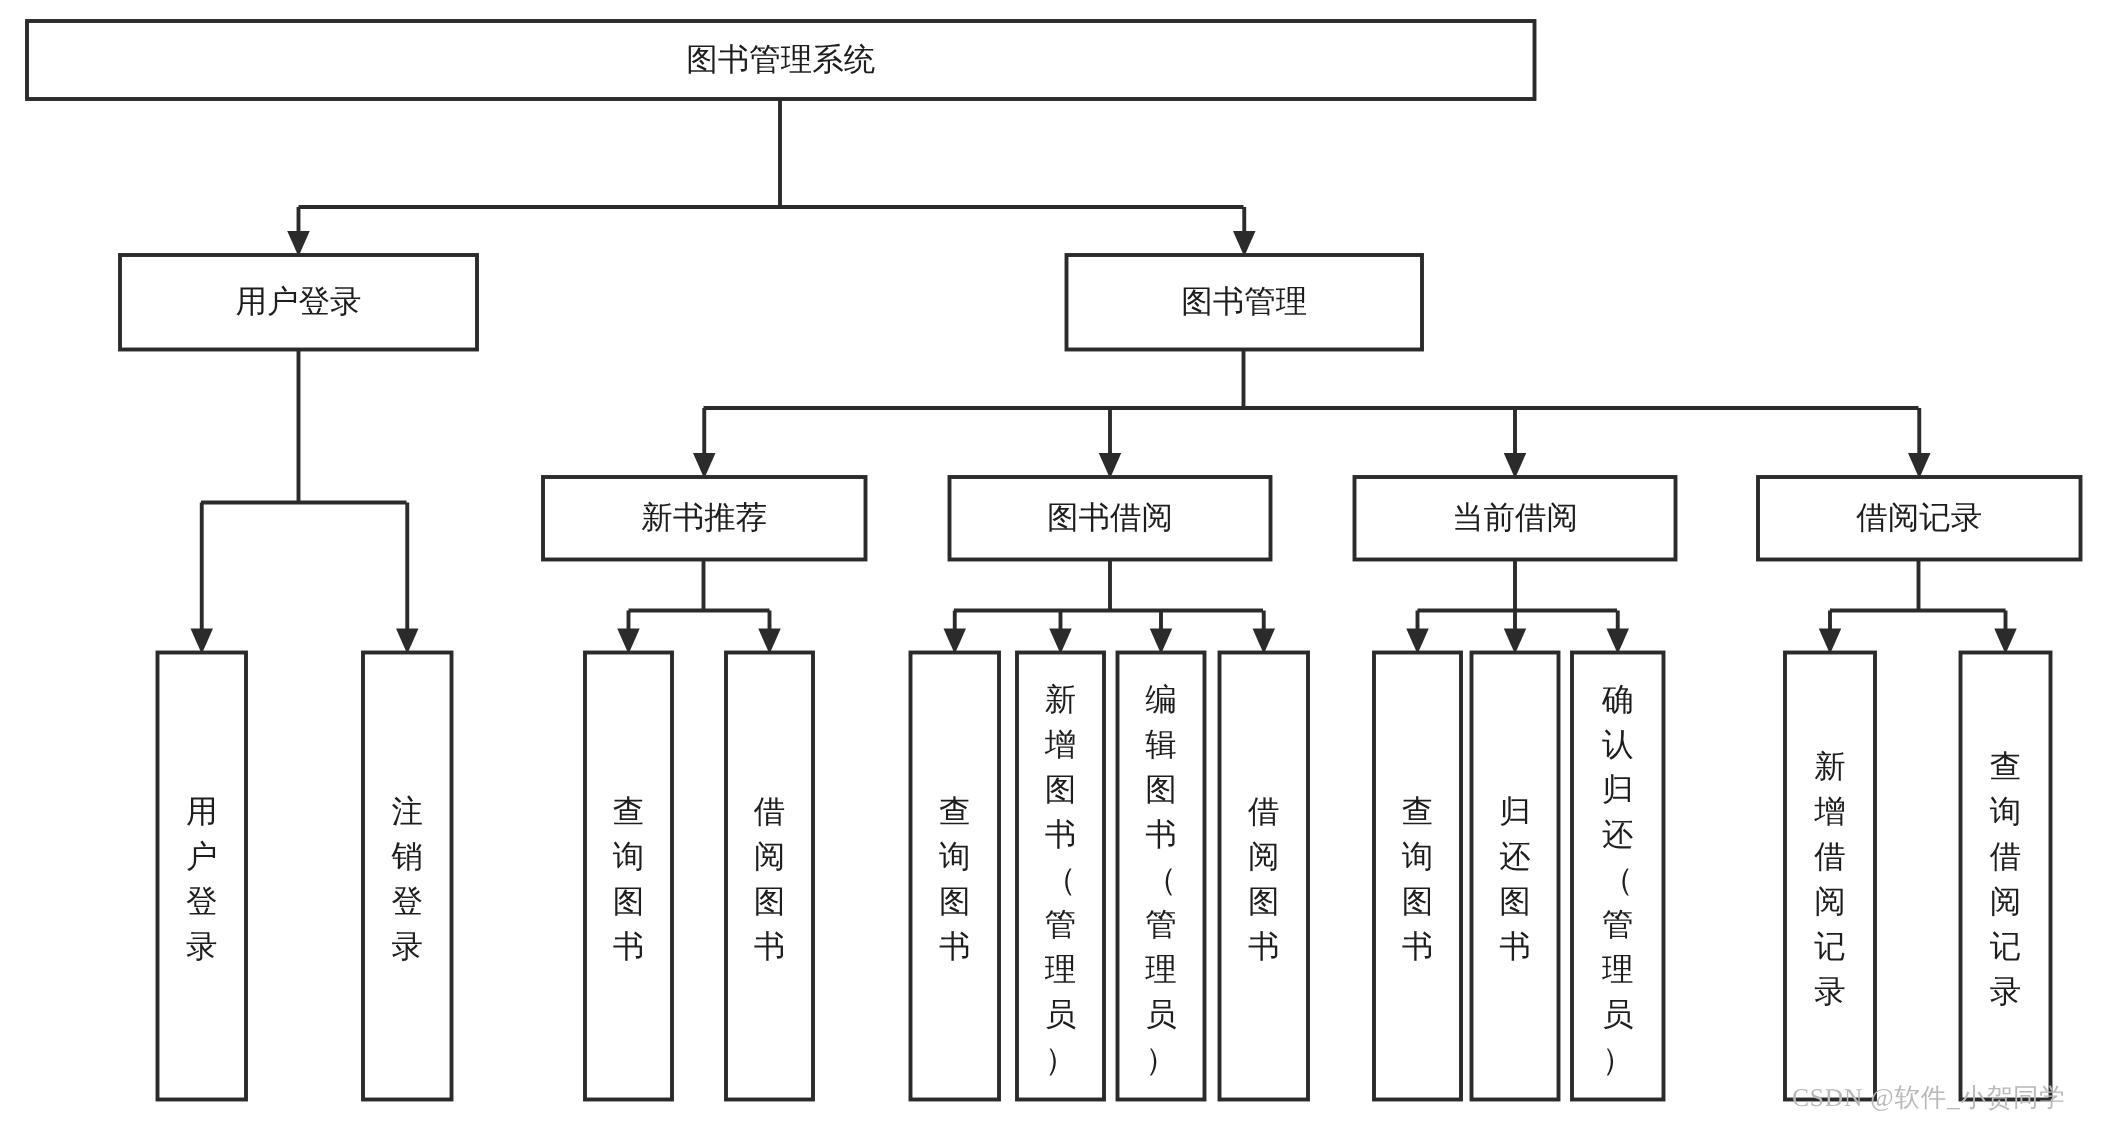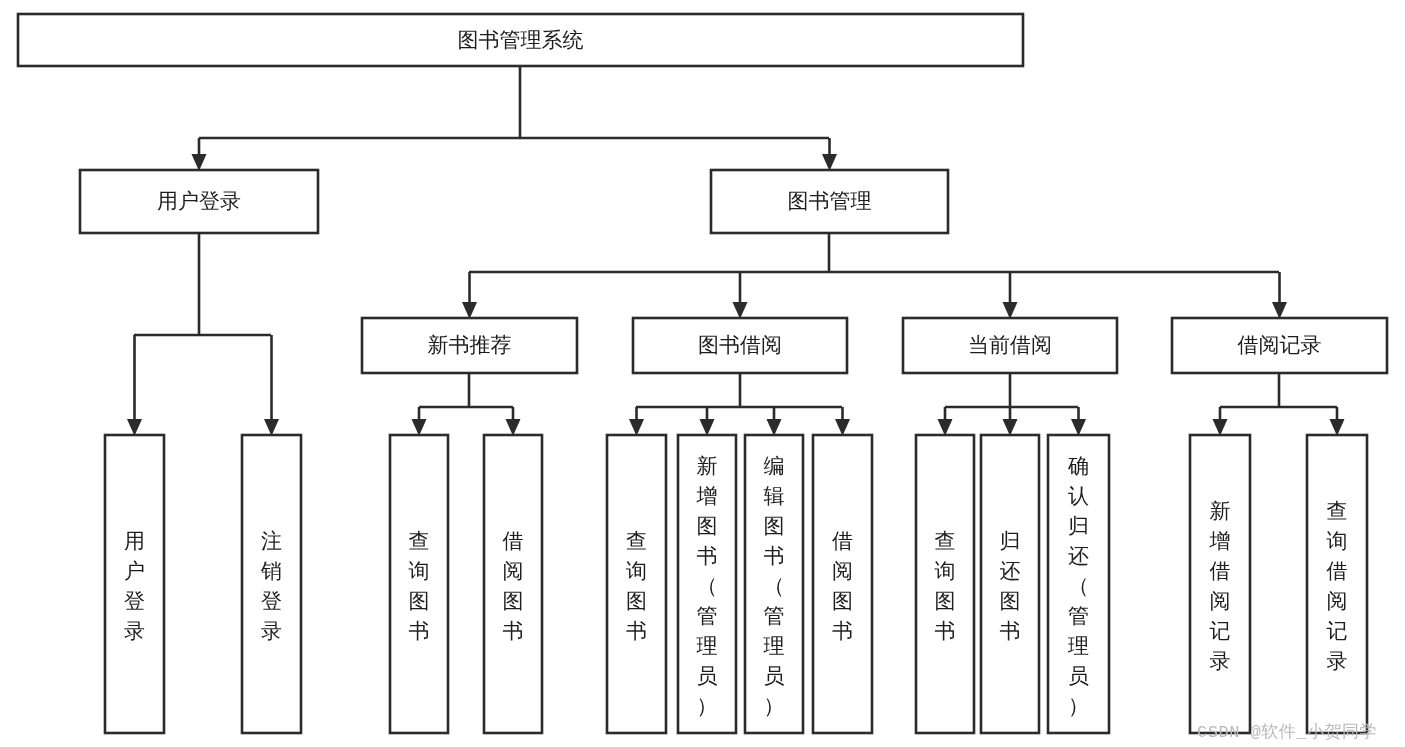--- a/index.html
+++ b/index.html
@@ -52,21 +52,21 @@
   .node-label-v {
     font-family: "Liberation Sans", "DejaVu Sans", sans-serif;
     font-size: 21px;
     fill: #1d1d1d;
     text-anchor: middle;
   }
   .watermark {
     position: absolute;
     right: 8px;
     bottom: 4px;
-    font-family: Liberation Mono, monospace;
+    font-family: Liberation Serif, serif;
     font-size: 17px;
     color: #b9b9b9;
     letter-spacing: 0.5px;
     white-space: nowrap;
     user-select: none;
   }
 </style>
 </head>
 <body>
 

